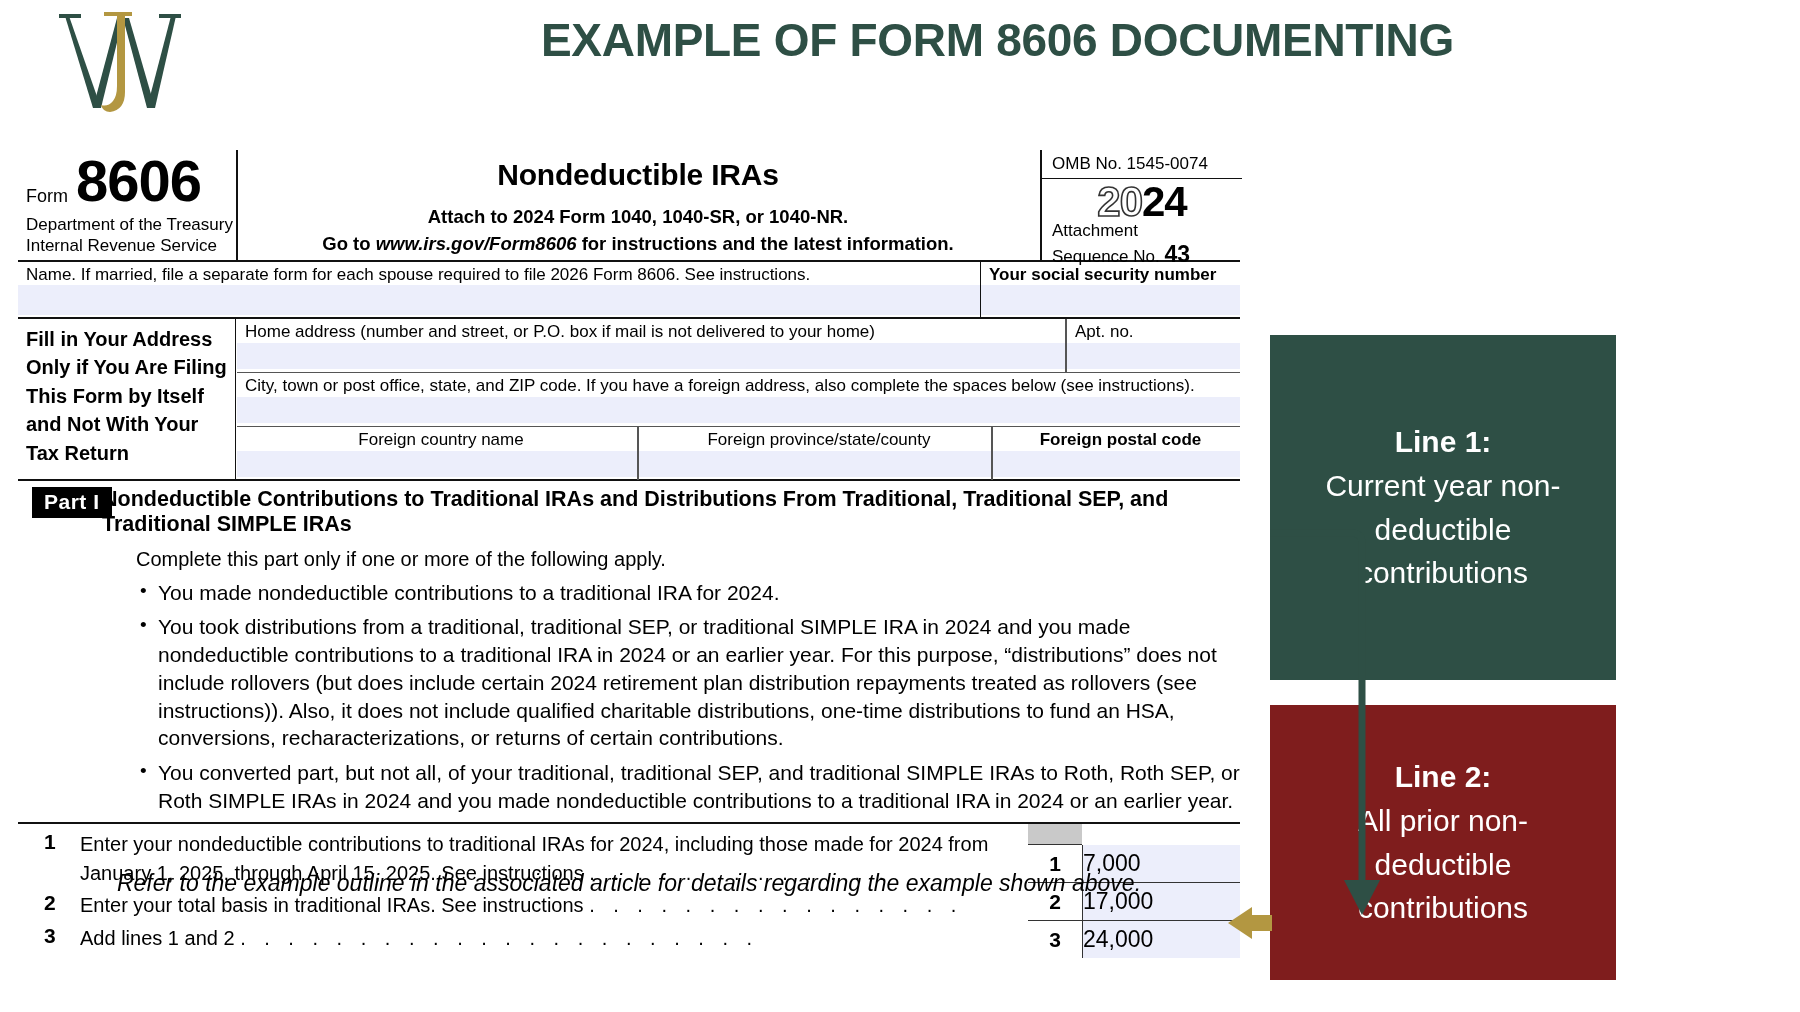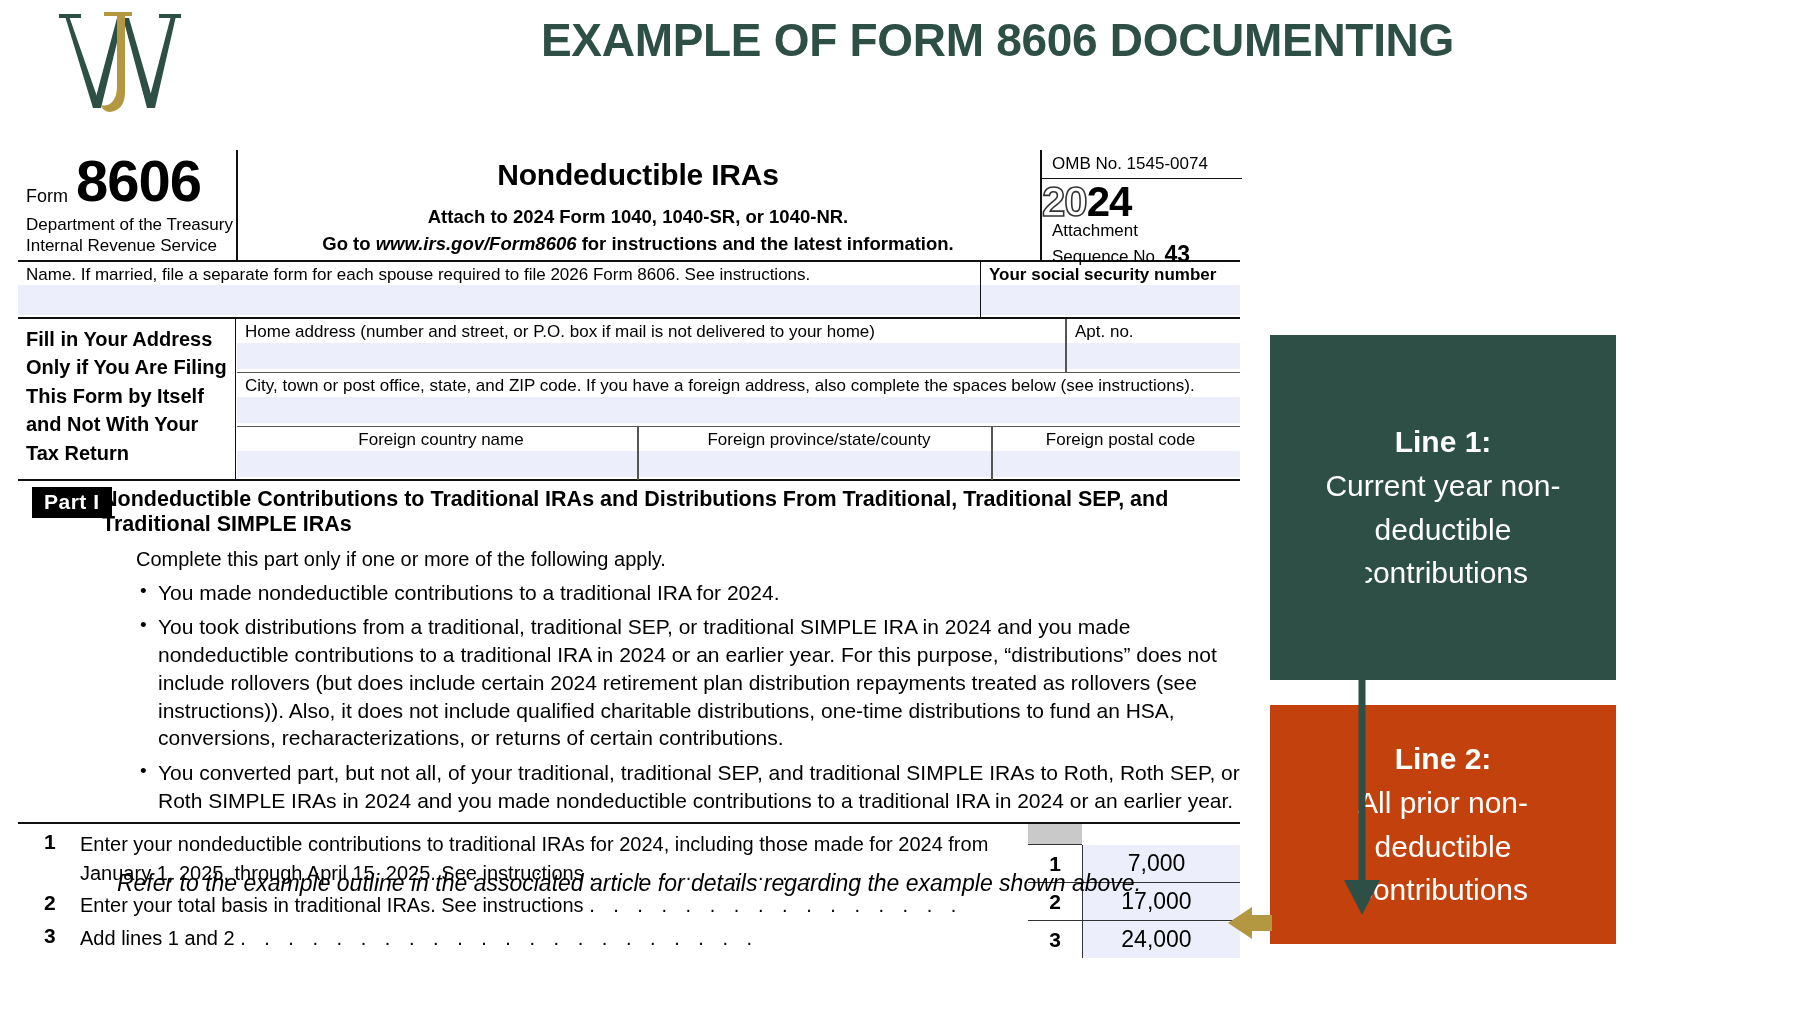--- a/index.html
+++ b/index.html
@@ -40,21 +40,21 @@
   .mh-form-word{position:absolute;left:8px;top:36px;font-size:18px;}
   .mh-number{position:absolute;left:58px;top:2px;font-size:58px;font-weight:bold;letter-spacing:-1px;line-height:1;}
   .mh-dept{position:absolute;left:8px;top:64px;font-size:17px;line-height:1.25;}
   .mh-center{position:absolute;left:220px;top:0;width:800px;height:110px;text-align:center;}
   .mh-title{font-size:30px;font-weight:bold;margin-top:8px;letter-spacing:-0.2px;}
   .mh-attach{font-size:18.5px;font-weight:bold;margin-top:14px;}
   .mh-goto{font-size:18.5px;font-weight:bold;margin-top:5px;}
   .mh-goto i{font-style:italic;}
   .mh-right{position:absolute;left:1022px;top:0;width:200px;height:110px;border-left:2.5px solid #111;}
   .mh-omb{font-size:17px;padding:4px 0 4px 10px;border-bottom:1.5px solid #111;}
-  .mh-year{height:42px;position:relative;}
+  .mh-year{text-align:center;height:42px;position:relative;}
   .yr-hollow{
     font-size:42px;font-weight:bold;color:#fff;
     -webkit-text-stroke:1.6px #333;
     letter-spacing:-1px;line-height:1;
     position:relative;top:2px;
   }
   .yr-solid{font-size:42px;font-weight:bold;color:#000;letter-spacing:-1px;line-height:1;position:relative;top:2px;}
   .mh-seq{font-size:17px;line-height:1.15;padding-left:10px;}
   .mh-seq b{font-size:23px;}
 
@@ -97,35 +97,35 @@
   .lnum{position:absolute;left:26px;font-weight:bold;font-size:21px;}
   .ltext{margin-left:62px;font-size:20px;line-height:1.42;padding-right:240px;}
   .dots{letter-spacing:6.5px;font-size:20px;}
 
   .amtbox{position:absolute;right:0;top:0;width:212px;}
   .amt-row{position:relative;height:37px;border-bottom:1.5px solid #333;}
   .amt-grey{height:20px;background:#c9c9c9;border-bottom:1.5px solid #333;width:54px;}
   .amt-key{position:absolute;left:0;top:0;width:54px;height:37px;border-right:1.5px solid #333;
            text-align:center;font-weight:bold;font-size:21px;line-height:37px;}
   .amt-val{position:absolute;left:55px;top:0;right:0;height:37px;background:#eceefb;
-           text-align:center;font-size:23px;line-height:37px;padding-right:10px;box-sizing:border-box;}
+           text-align:left;font-size:23px;line-height:37px;padding-right:10px;box-sizing:border-box;}
 
   .footer-note{
     position:absolute;left:18px;top:870px;width:1222px;
     text-align:center;font-style:italic;font-size:23px;
   }
 
   
   .callout{position:absolute;box-sizing:border-box;color:#fff;text-align:center;
            display:flex;flex-direction:column;justify-content:center;align-items:center;
            padding:6px 28px;}
   .callout .c-title{font-weight:bold;font-size:30px;line-height:1.46;}
   .callout .c-body{font-size:30px;line-height:1.46;}
   #callout-green{left:1270px;top:335px;width:346px;height:345px;background:#2e4f45;}
-  #callout-gold{left:1270px;top:705px;width:346px;height:239px;background:#c2410c;}
+  #callout-gold{left:1270px;top:705px;width:346px;height:275px;background:#7f1d1d;}
 
   .svg-layer{position:absolute;left:0;top:0;width:1800px;height:1012px;pointer-events:none;}
 </style>
 </head>
 <body>
 
 <div class="page">
 
   <div class="header">
 
@@ -222,21 +222,21 @@
           <div class="addr-c" style="left:0;width:400px;">
             <span class="lbl">Foreign country name</span>
             <div class="fillin"></div>
           </div>
           <div class="vline" style="left:400px;"></div>
           <div class="addr-c" style="left:402px;width:352px;">
             <span class="lbl">Foreign province/state/county</span>
             <div class="fillin"></div>
           </div>
           <div class="vline" style="left:754px;"></div>
-          <div class="addr-c" style="left:756px;right:0;">
+          <div class="addr-c" style="left:756px;right:0;font-weight:bold;">
             <span class="lbl">Foreign postal code</span>
             <div class="fillin"></div>
           </div>
         </div>
       </div>
     </div>
 
     <div class="part">
       <span class="part-badge">Part I</span>
       <div class="part-title">Nondeductible Contributions to Traditional IRAs and Distributions From Traditional, Traditional SEP, and Traditional SIMPLE IRAs</div>

